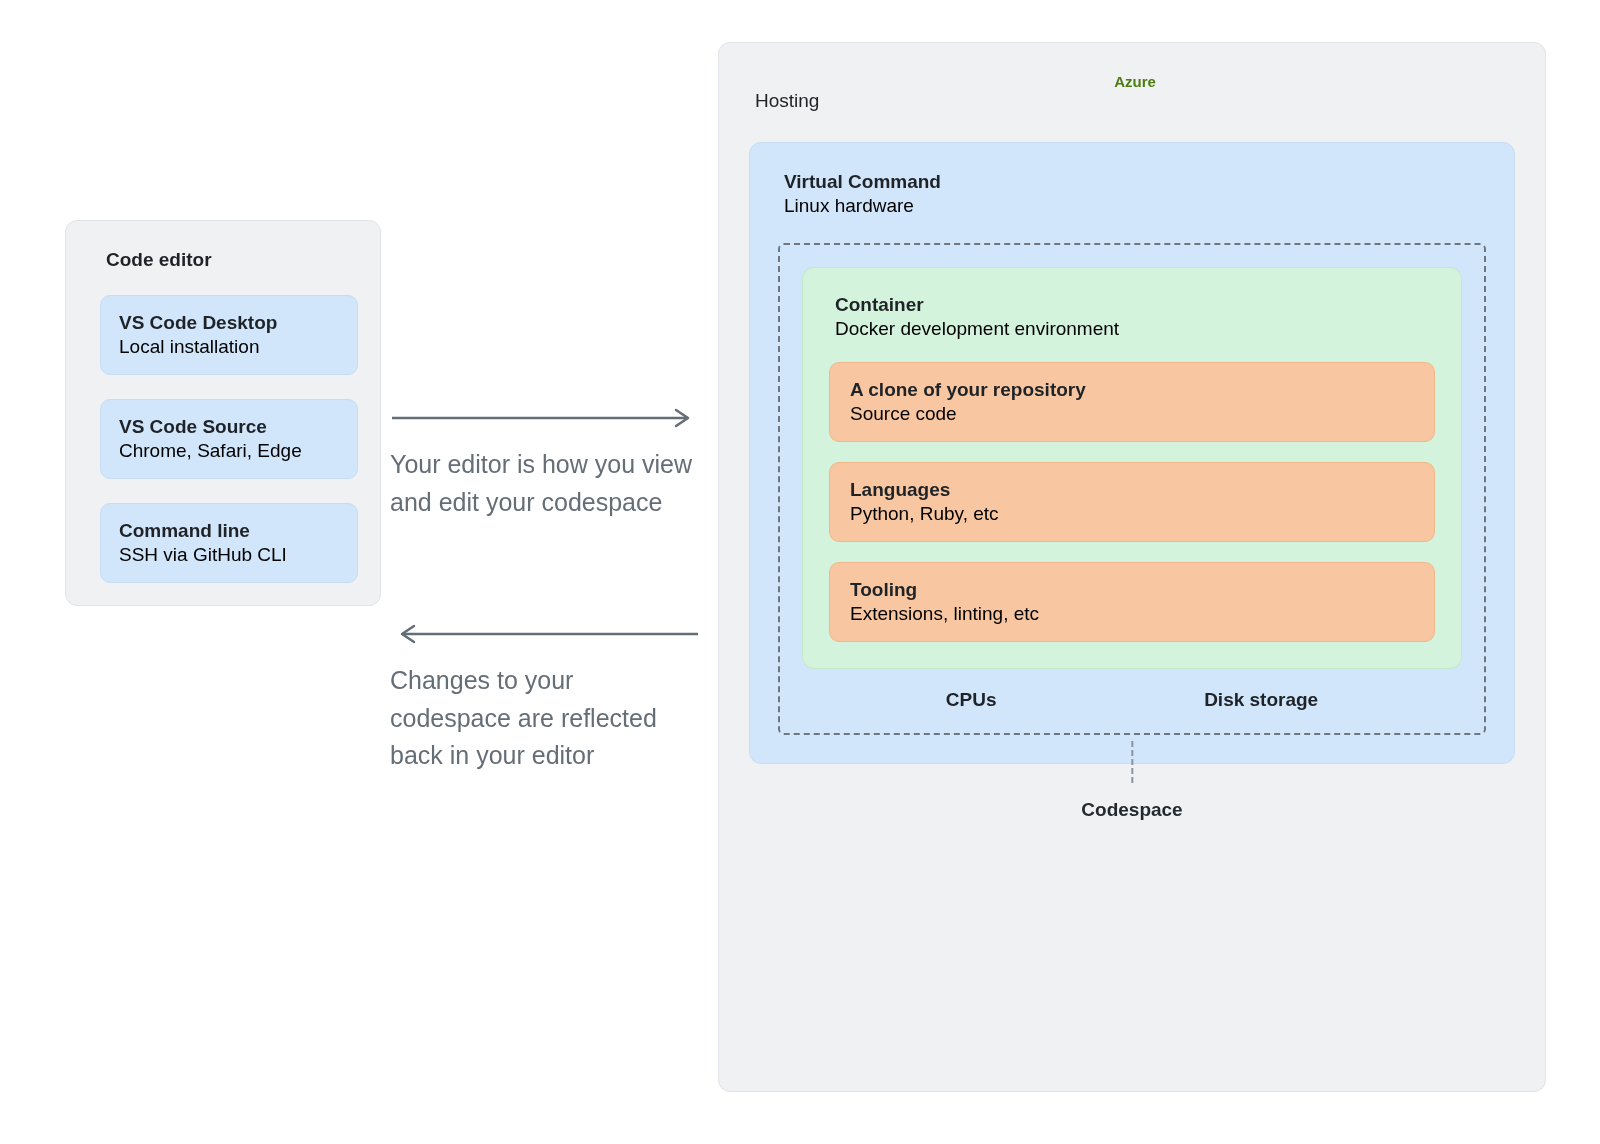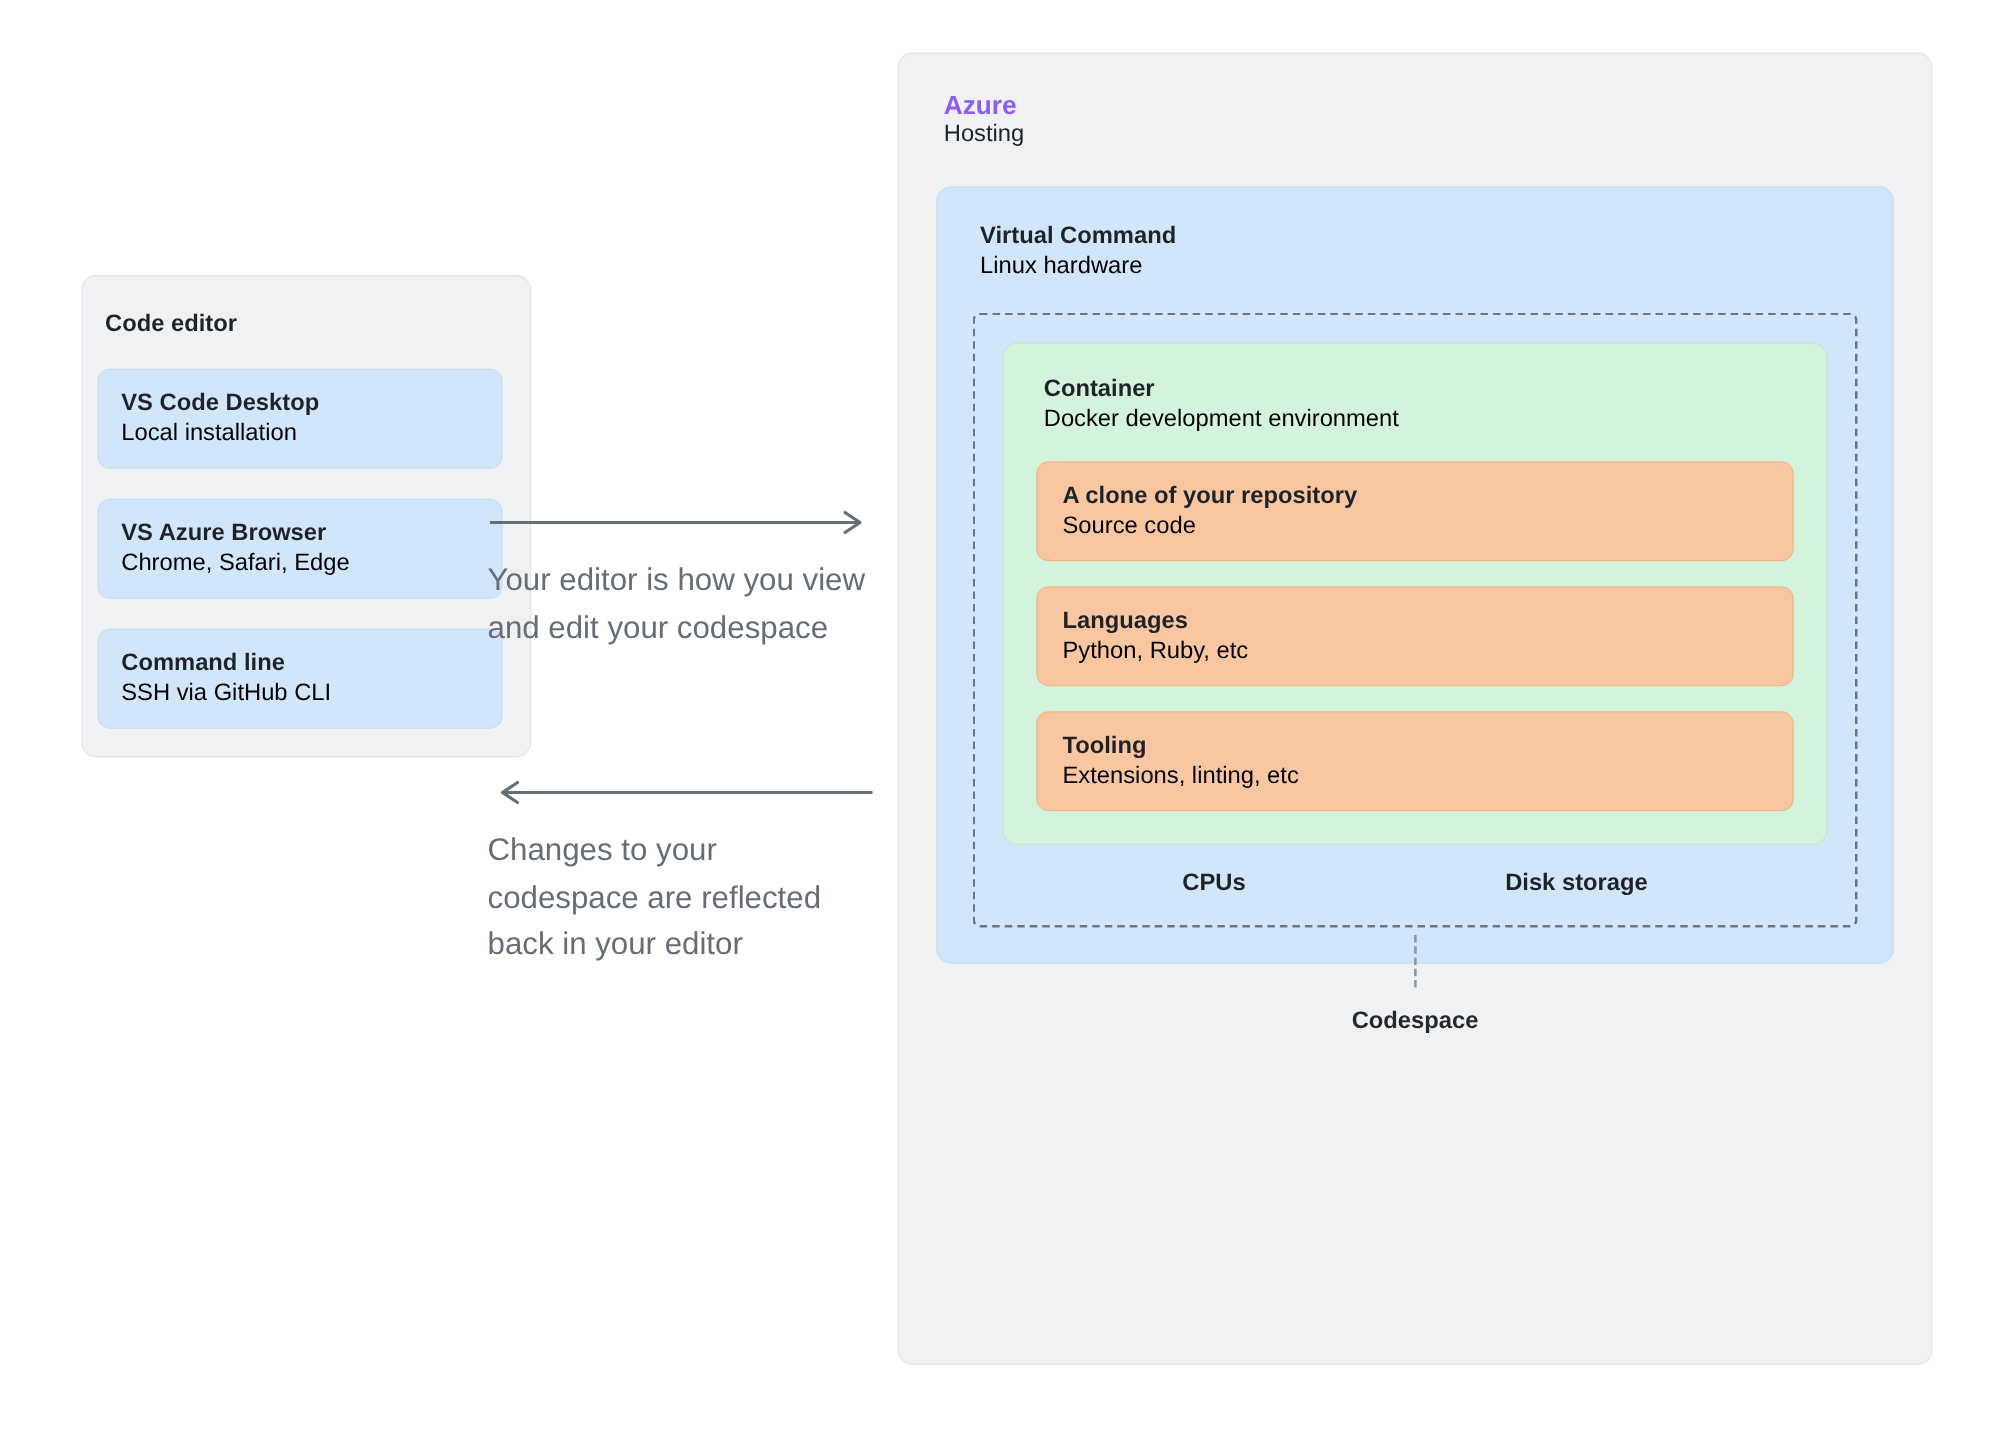--- a/index.html
+++ b/index.html
@@ -19,25 +19,25 @@
       position: relative;
       width: 100%;
       height: 100%;
     }
 
     
     .editor-panel {
       position: absolute;
       left: 65px;
       top: 220px;
-      width: 360px;
+      width: 316px;
       background: #eff1f3;
       border: 1px solid #e1e4e8;
       border-radius: 12px;
-      padding: 28px 22px 22px 12px;
+      padding: 28px 22px 22px 34px;
     }
     .editor-panel-title {
       font-size: 19px;
       font-weight: 700;
       color: #1f2328;
       margin-bottom: 24px;
       margin-left: 6px;
     }
     .editor-card {
       background: #d1e6fa;
@@ -71,23 +71,24 @@
       background: #eff1f3;
       border: 1px solid #e1e4e8;
       border-radius: 12px;
       padding: 30px;
     }
     .azure-header {
       margin-bottom: 30px;
       margin-left: 6px;
     }
     .azure-title {
-      font-size: 21px;
-      font-weight: 700;
-      color: #8b5cf6;
+      font-size: 15px;
+      font-weight: 700;
+      color: #4d7c0f;
+      text-align: center;
     }
     .azure-subtitle {
       font-size: 19px;
       font-weight: 400;
       color: #1f2328;
     }
 
     .vm-panel {
       background: #d1e6fa;
       border: 1px solid #c6ddf3;
@@ -191,21 +192,21 @@
 
   <div class="editor-panel">
     <div class="editor-panel-title">Code editor</div>
 
     <div class="editor-card">
       <div class="card-title">VS Code Desktop</div>
       <div class="card-subtitle">Local installation</div>
     </div>
 
     <div class="editor-card">
-      <div class="card-title">VS Azure Browser</div>
+      <div class="card-title">VS Code Source</div>
       <div class="card-subtitle">Chrome, Safari, Edge</div>
     </div>
 
     <div class="editor-card">
       <div class="card-title">Command line</div>
       <div class="card-subtitle">SSH via GitHub CLI</div>
     </div>
   </div>
 
   <div class="arrow-block top">

